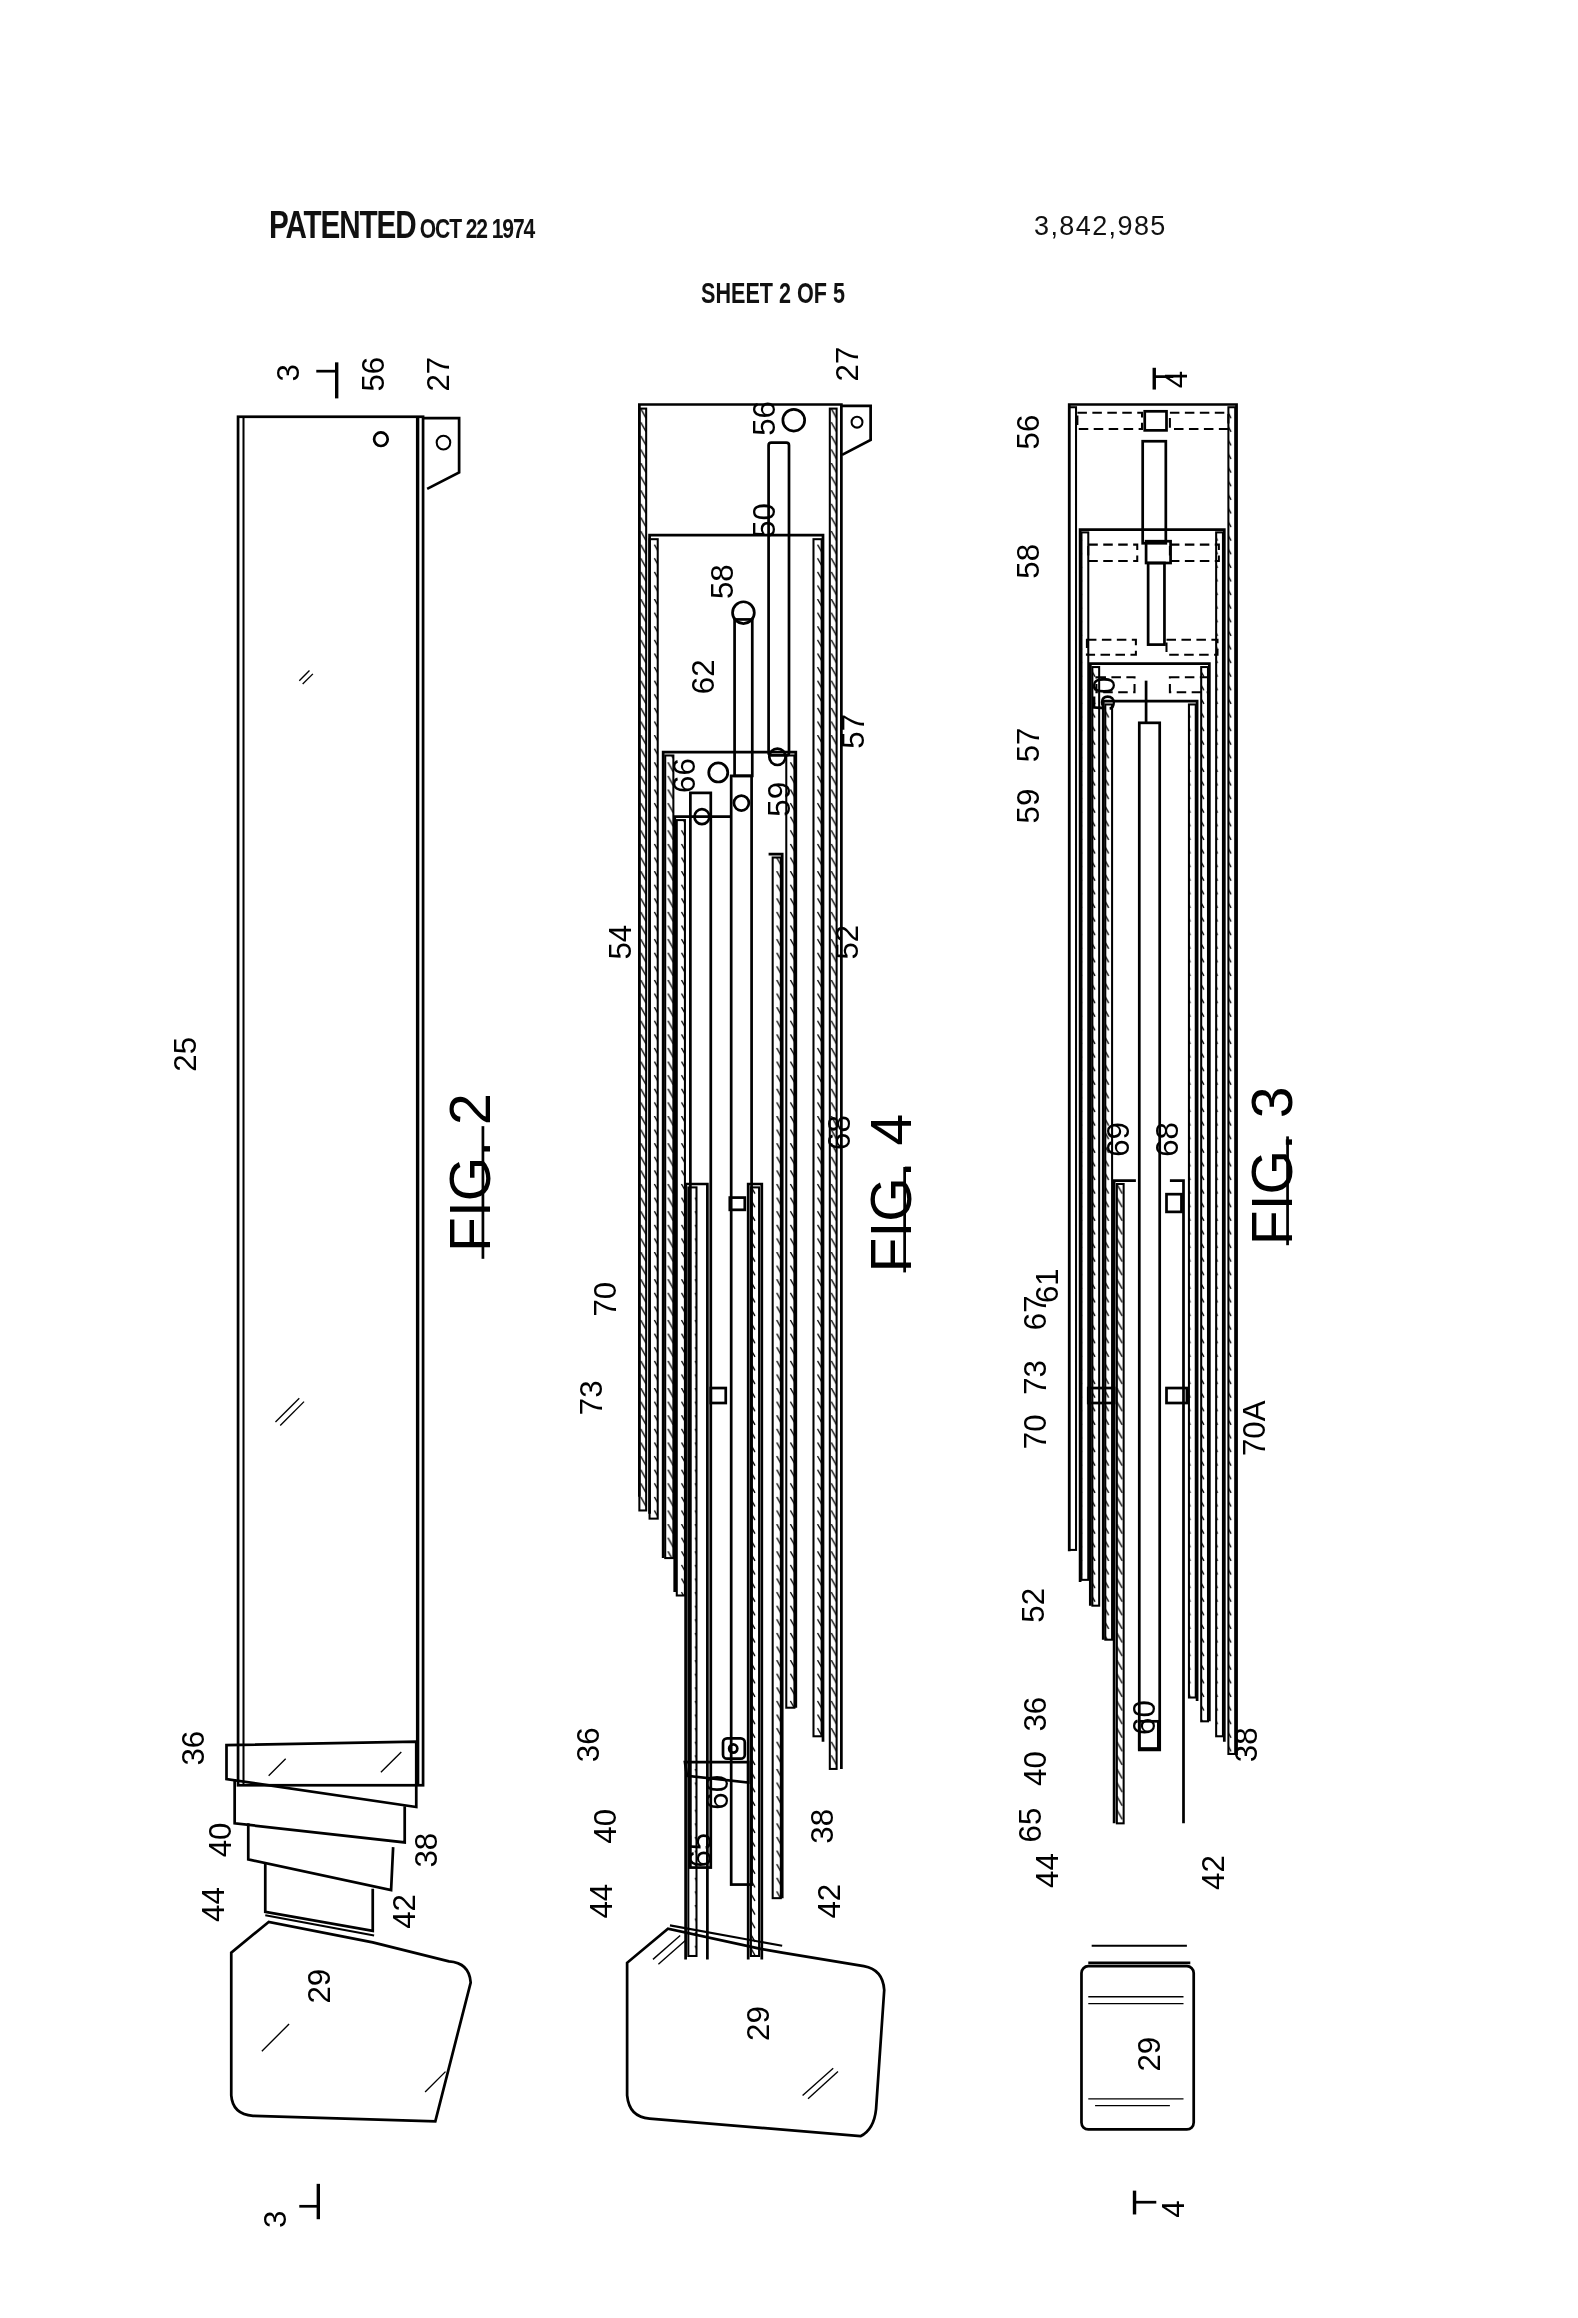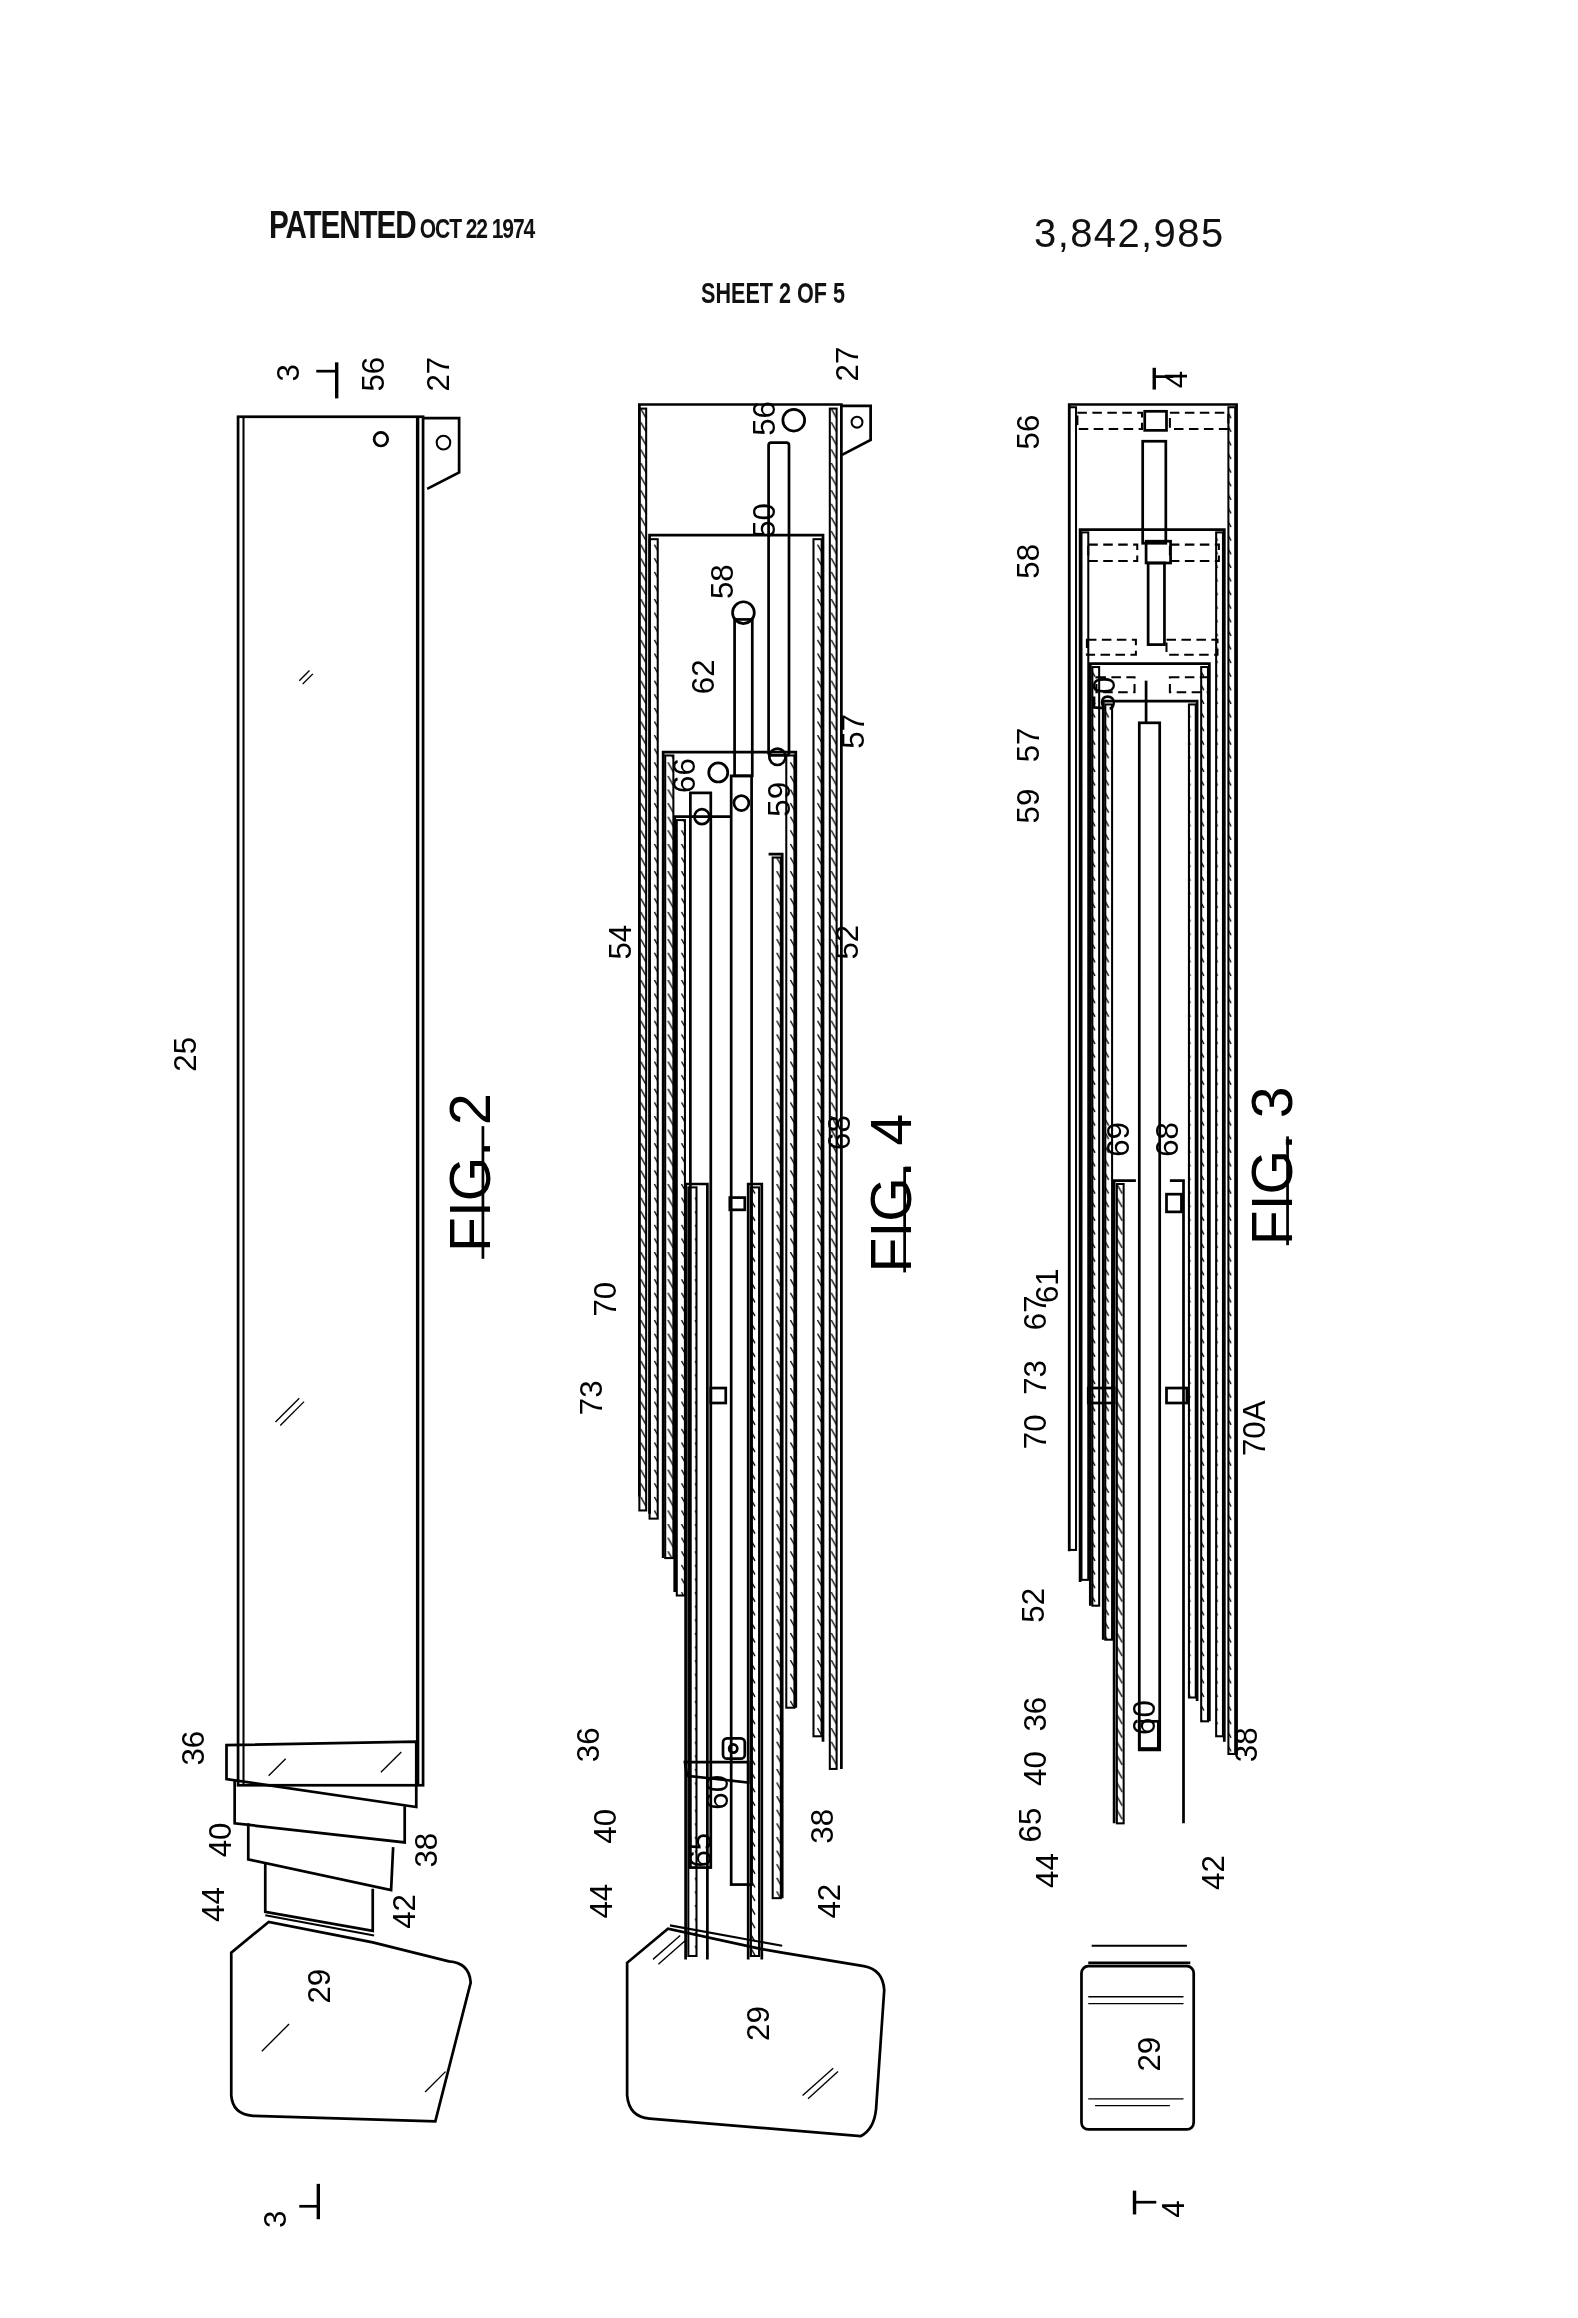--- a/index.html
+++ b/index.html
@@ -1,20 +1,20 @@
 <!DOCTYPE html>
 <html style="font-size:11px"><head>
 <meta charset="utf-8">
 <style>
   html,body{margin:0;padding:0;background:#ffffff;}
   body{width:1578px;height:2319px;position:relative;overflow:hidden;font-family:"Liberation Sans",sans-serif;color:#000;}
   .hdr{position:absolute;font-family:"Liberation Sans",sans-serif;color:#111;}
   .patented{left:269px;top:204px;font-size:38px;font-weight:bold;letter-spacing:-1.4px;transform:scaleX(0.78);transform-origin:left top;}
   .patented .date{font-size:27px;margin-left:5.4px;}
-  .patno{left:1034px;top:211px;font-size:40px;font-weight:normal;letter-spacing:1.4px;}
+  .patno{left:1034px;top:211px;font-size:27px;font-weight:normal;letter-spacing:1.4px;}
   .sheet{left:701px;top:276px;font-size:30px;font-weight:bold;transform:scaleX(0.72);transform-origin:left top;}
   svg{position:absolute;left:0;top:0;}
   .lbl{font-family:"Liberation Sans",sans-serif;font-size:46px;fill:#000;}
   .figlbl{font-family:"Liberation Sans",sans-serif;font-size:84px;fill:#000;}
 </style>
 </head>
 <body>
 
 <div class="hdr patented">
   <span>PATENTED</span><span class="date">OCT 22 1974</span>

